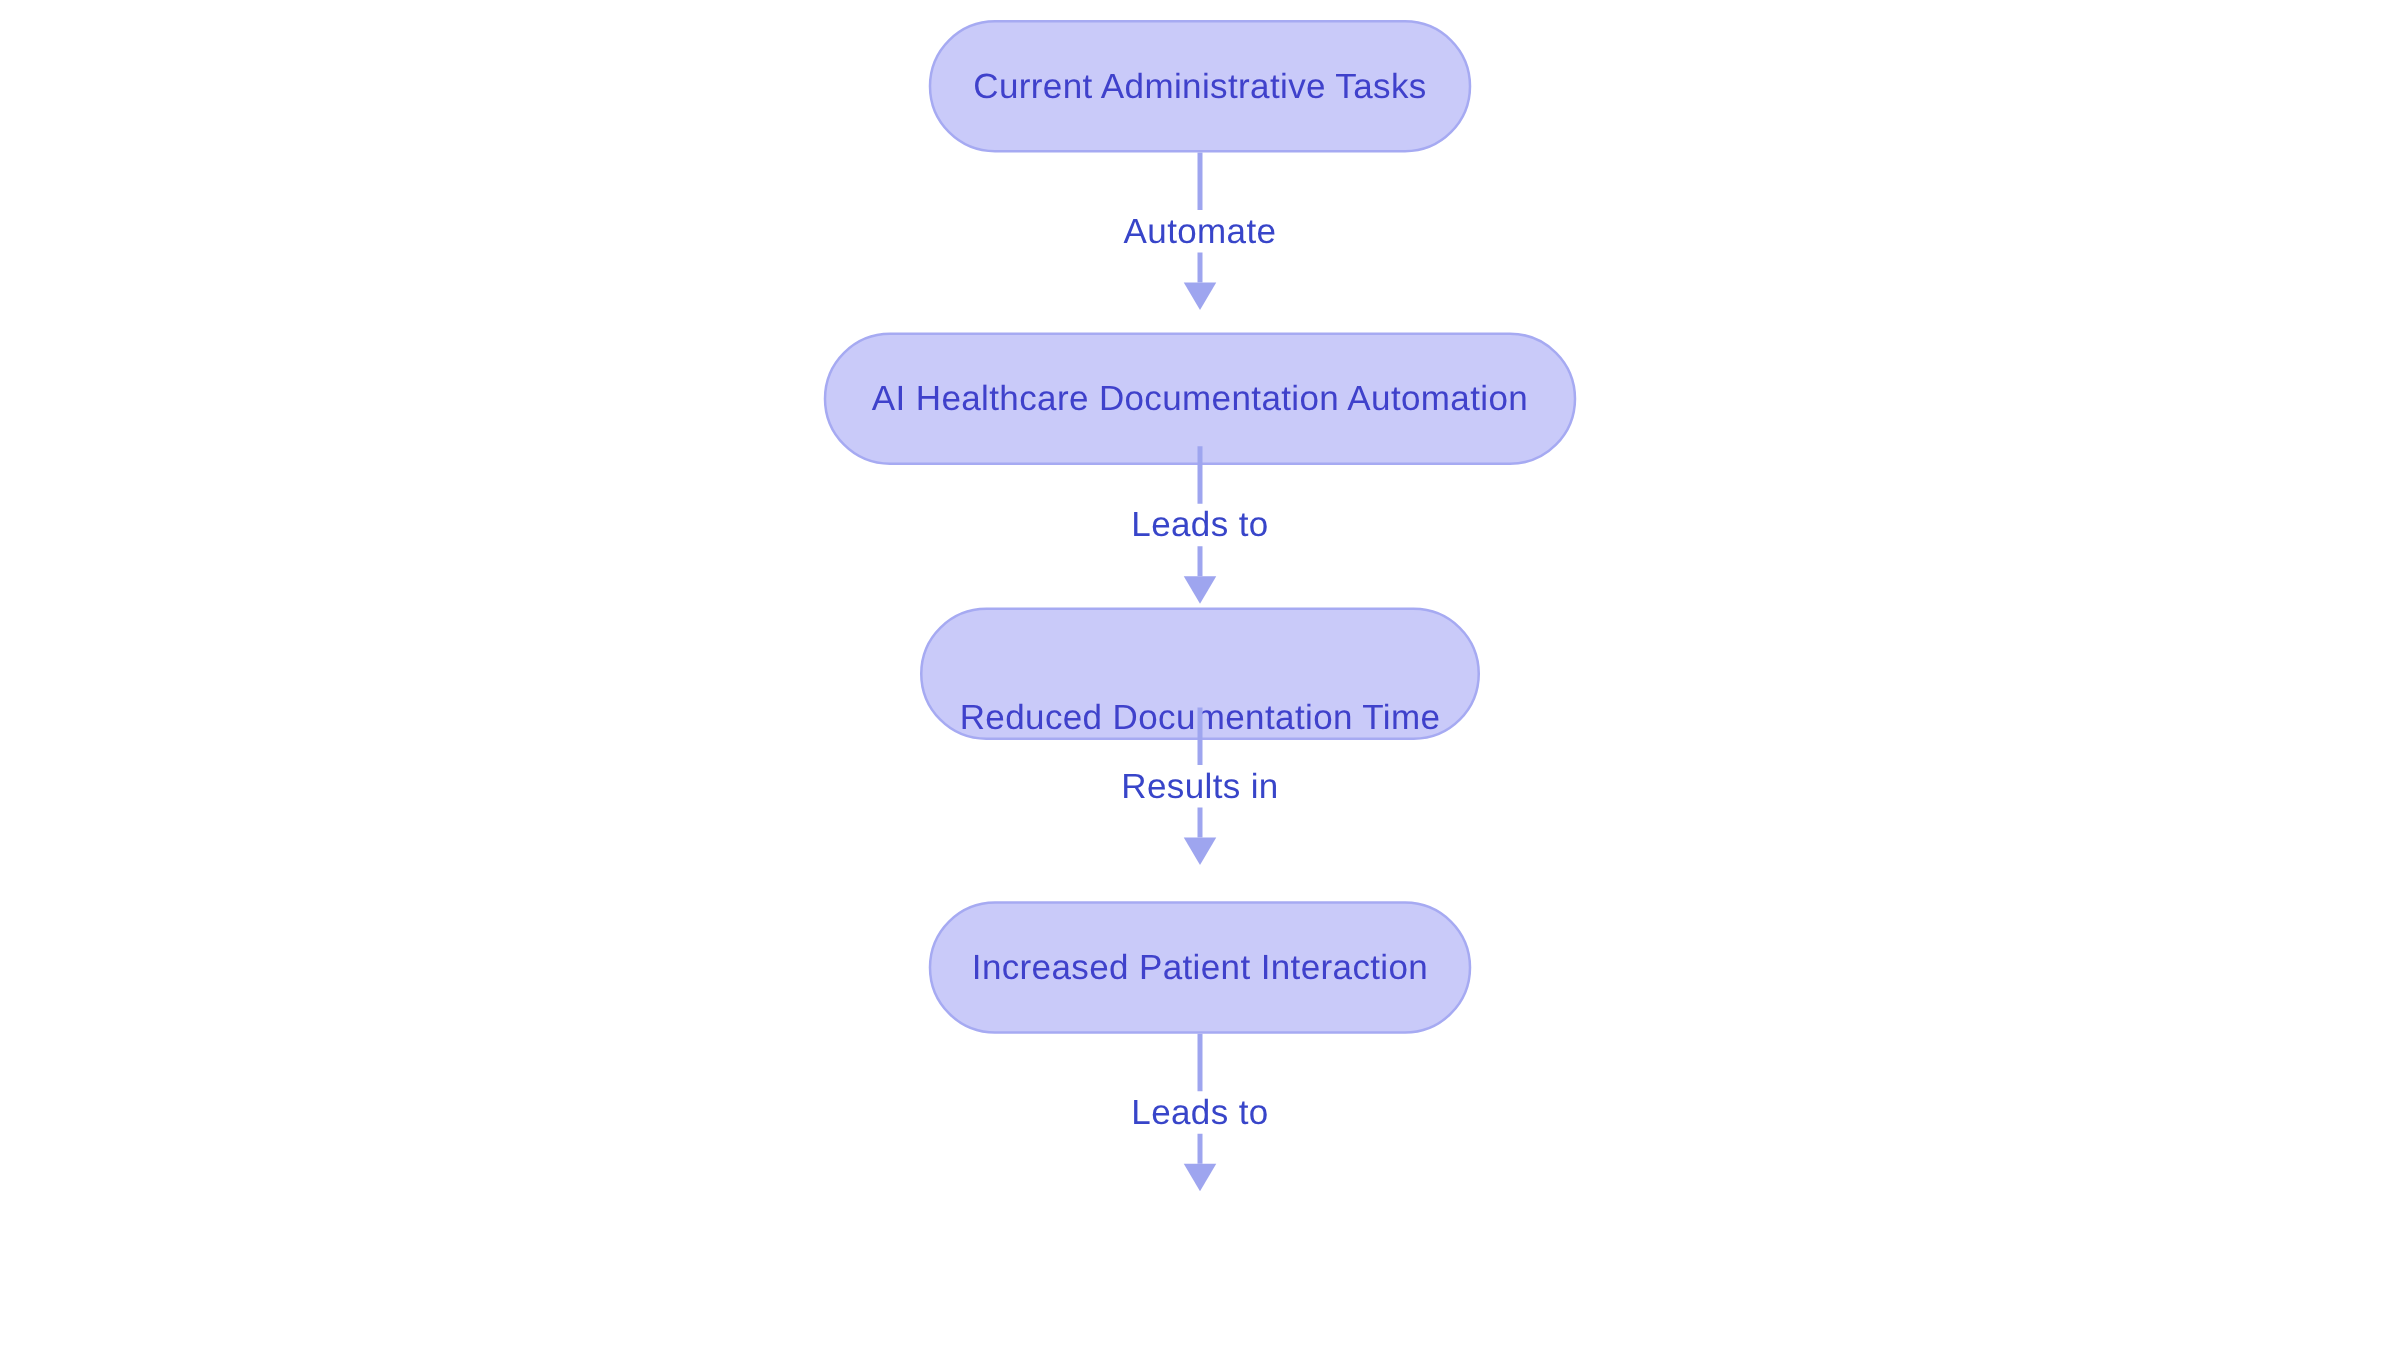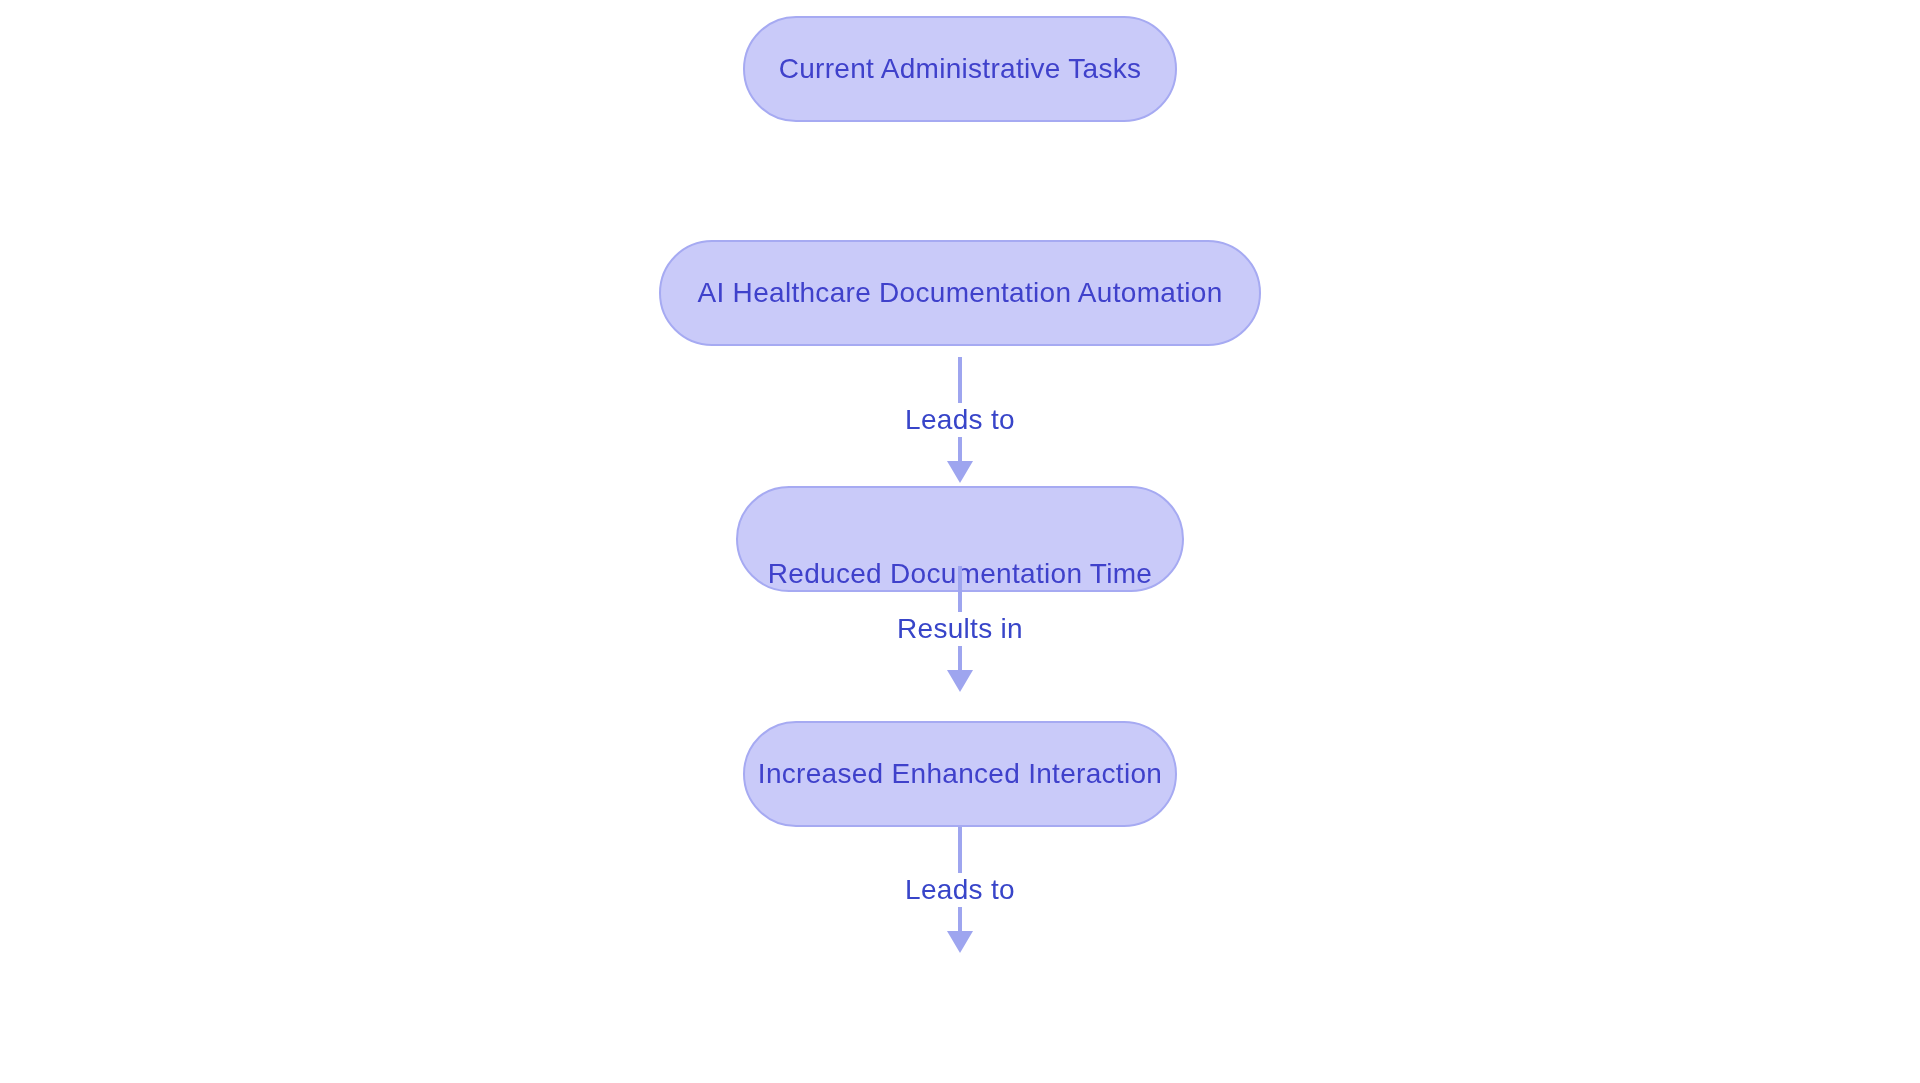--- a/index.html
+++ b/index.html
@@ -33,21 +33,21 @@
     border: 2px solid var(--node-border);
     color: var(--node-text);
     display: flex;
     align-items: center;
     justify-content: center;
     font-size: 28px;
     letter-spacing: 0.3px;
     white-space: nowrap;
   }
   .n1 { top: 16px;  width: 434px; }
-  .n2 { top: 240px; width: 602px; }
+  .n2 { top: 266px; width: 602px; }
   .n3 { top: 486px; width: 448px; align-items: flex-end; }
   .n4 { top: 721px; width: 434px; }
   .n5 { top: 956px; width: 360px; }
 
   .connector {
     position: absolute;
     left: 50%;
     transform: translateX(-50%);
     width: 320px;
     display: flex;
@@ -85,20 +85,26 @@
 </style>
 </head>
 <body>
 
 <div class="canvas">
 
   <div class="node n1">
     <span class="node-label">Current Administrative Tasks</span>
   </div>
 
+  <div class="connector c1">
+    <div class="line seg1"></div>
+    <div class="edge-label">Automate</div>
+    <div class="line seg2"></div>
+    <div class="arrowhead"></div>
+  </div>
 
   <div class="node n2">
     <span class="node-label">AI Healthcare Documentation Automation</span>
   </div>
 
   <div class="connector c2">
     <div class="line seg1"></div>
     <div class="edge-label">Leads to</div>
     <div class="line seg2"></div>
     <div class="arrowhead"></div>
@@ -109,21 +115,21 @@
   </div>
 
   <div class="connector c3">
     <div class="line seg1"></div>
     <div class="edge-label">Results in</div>
     <div class="line seg2"></div>
     <div class="arrowhead"></div>
   </div>
 
   <div class="node n4">
-    <span class="node-label">Increased Enhanced Interaction</span>
+    <span class="node-label">Increased Patient Interaction</span>
   </div>
 
   <div class="connector c4">
     <div class="line seg1"></div>
     <div class="edge-label">Leads to</div>
     <div class="line seg2"></div>
     <div class="arrowhead"></div>
   </div>
 
 

